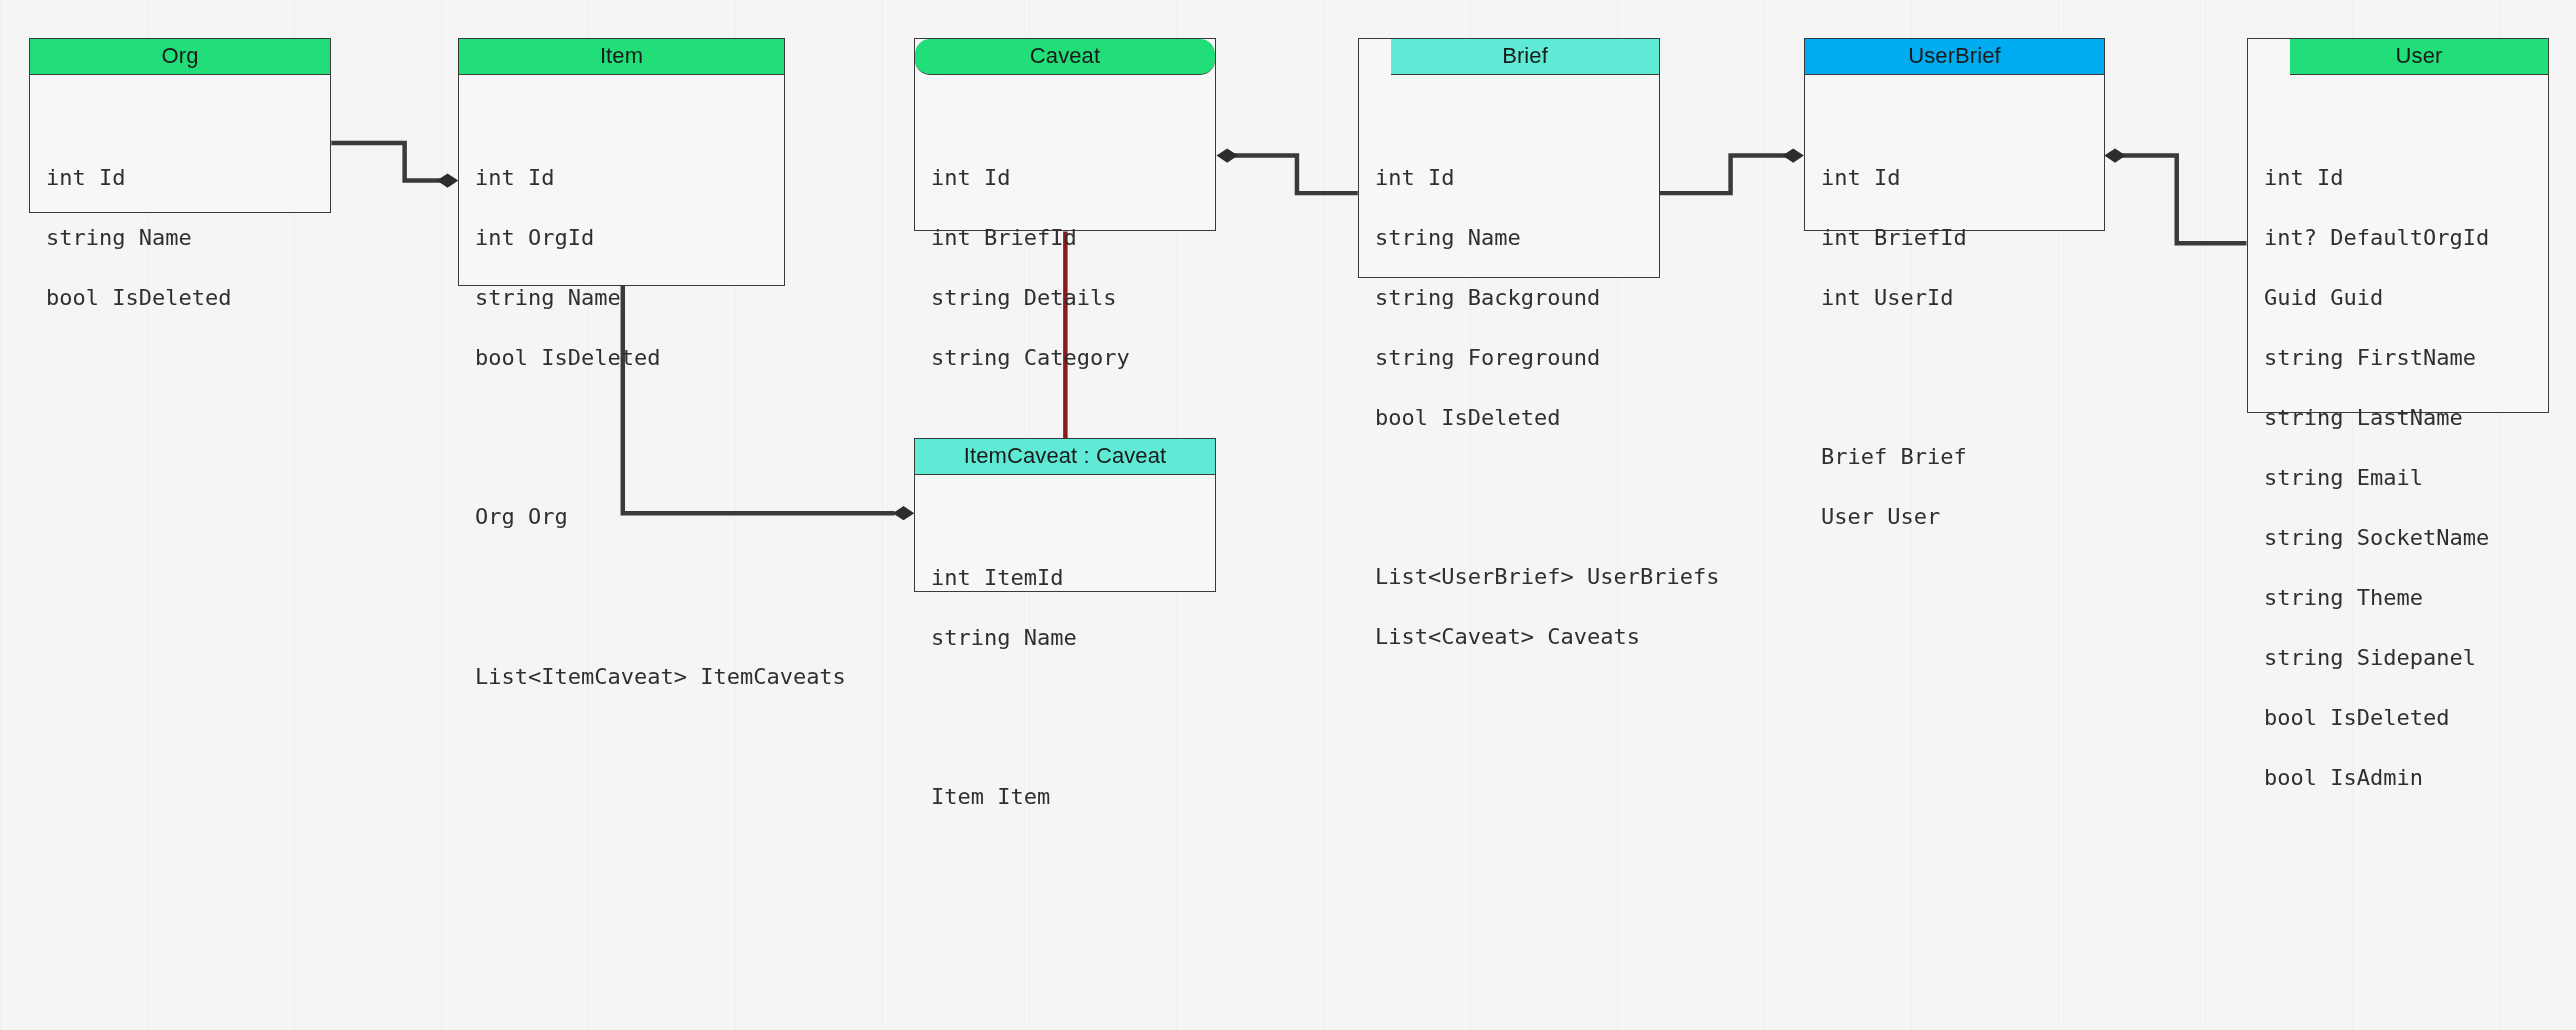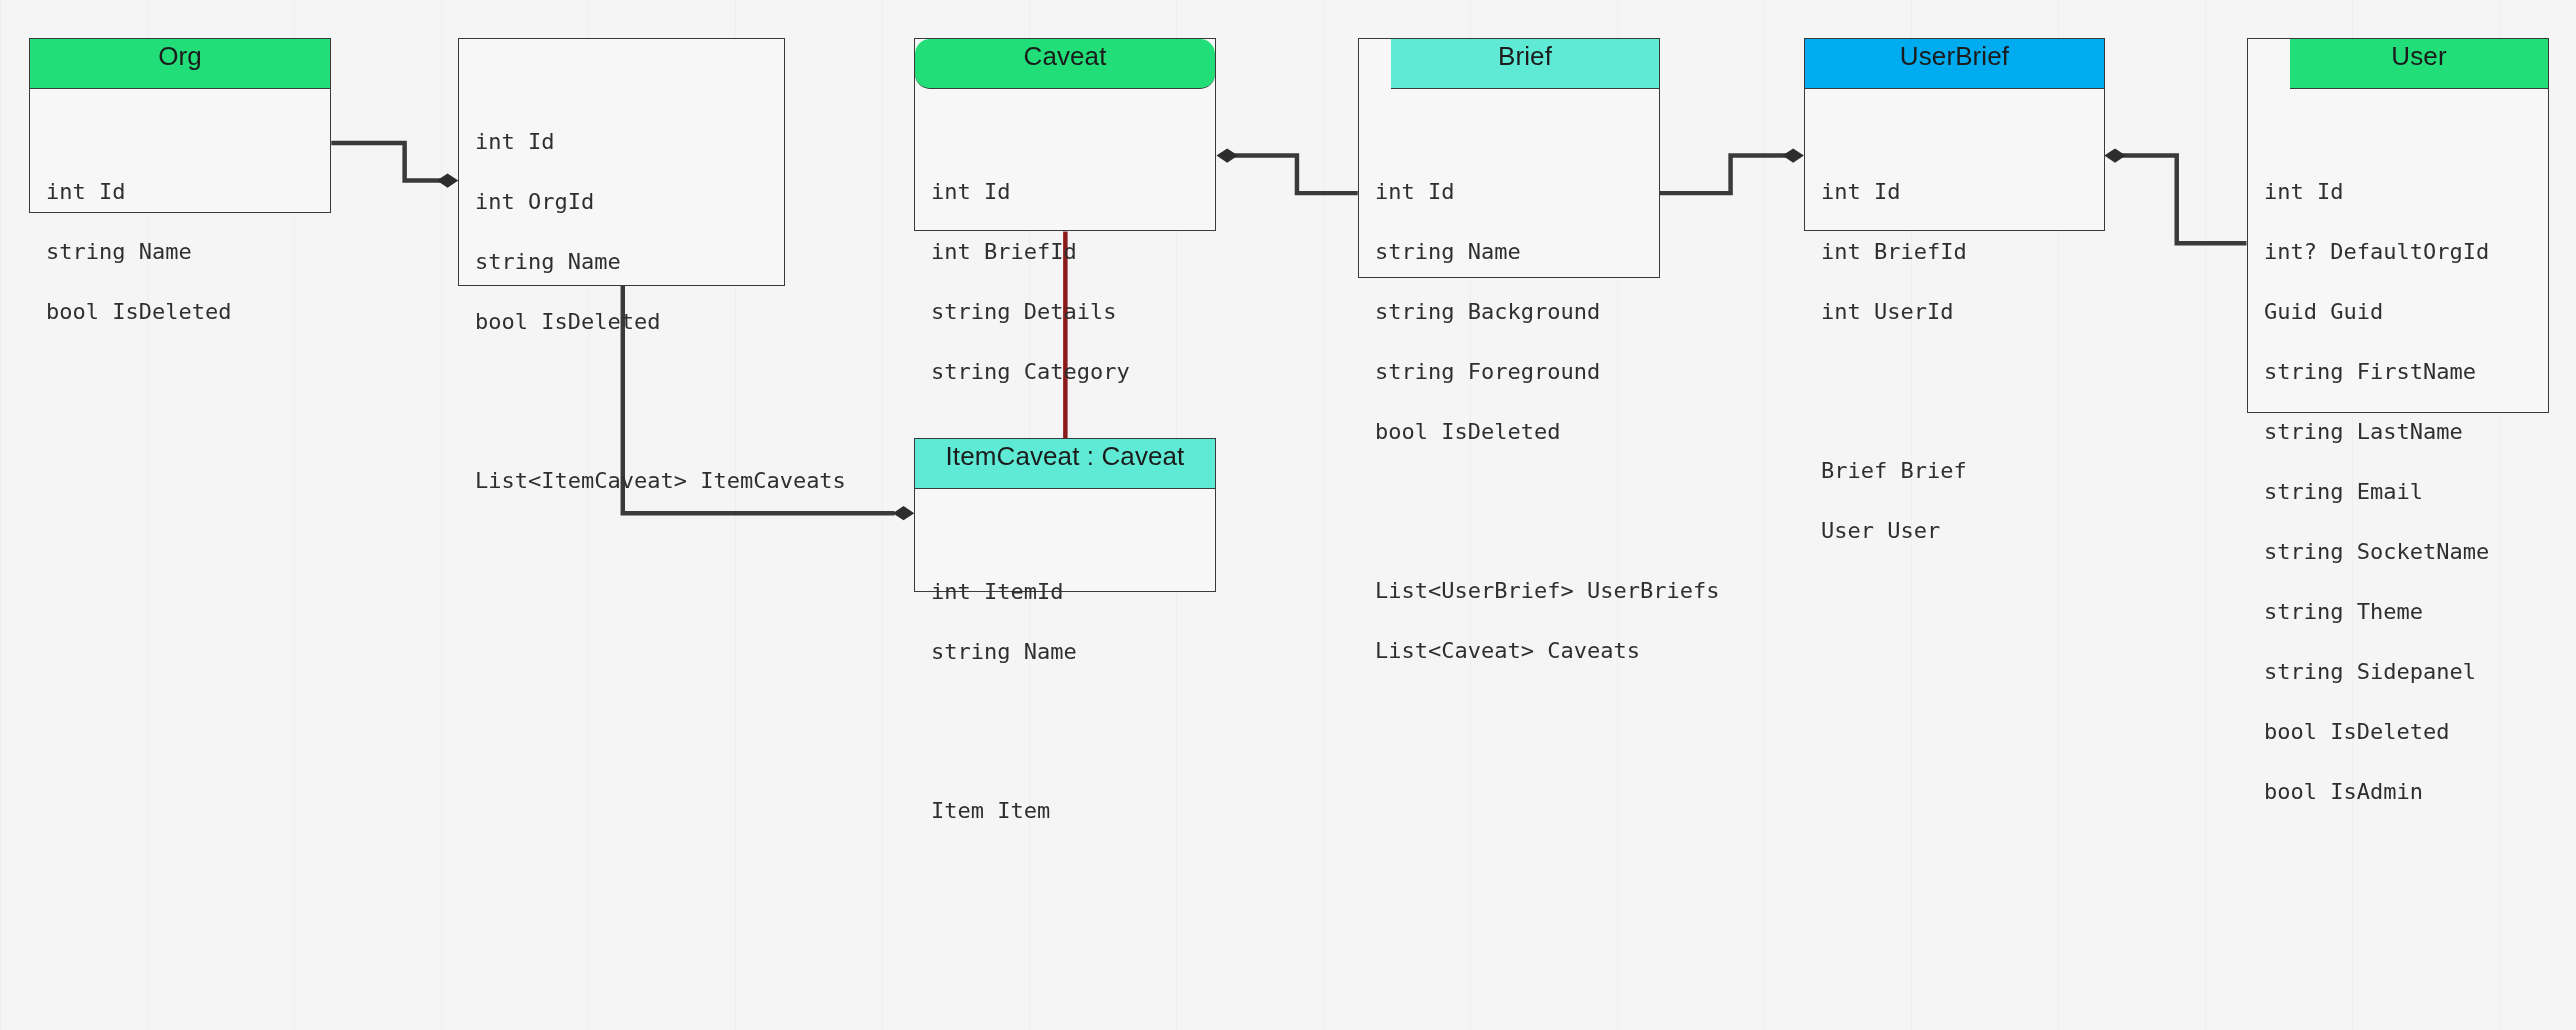--- a/index.html
+++ b/index.html
@@ -36,25 +36,25 @@
   .uml-class {
     position: absolute;
     box-sizing: border-box;
     border: 1.8px solid #3a3a3a;
     background: #f7f7f7;
     z-index: 5;
   }
   .uml-header {
     box-sizing: border-box;
     border-bottom: 1.8px solid #3a3a3a;
-    height: 50px;
+    height: 36px;
     line-height: 34px;
     text-align: center;
     font-family: "Liberation Sans", sans-serif;
-    font-size: 26px;
+    font-size: 22px;
     font-weight: 400;
     color: #1b1b1b;
     letter-spacing: 0.1px;
     white-space: nowrap;
     overflow: hidden;
   }
   .uml-body {
     padding: 12.5px 16px 14.3px 16px;
     font-family: "DejaVu Sans Mono", "Liberation Mono", monospace;
     font-size: 22px;
@@ -111,26 +111,30 @@
     <div class="uml-body">
       <div class="attr-group">
         <div class="attr-line">int Id</div>
         <div class="attr-line">string Name</div>
         <div class="attr-line">bool IsDeleted</div>
       </div>
     </div>
   </div>
 
   <div class="uml-class" style="left:458px; top:38px; width:327px; height:248px;">
+    <div class="uml-header" style="background:#21de78;">Item</div>
     <div class="uml-body">
       <div class="attr-group">
         <div class="attr-line">int Id</div>
         <div class="attr-line">int OrgId</div>
         <div class="attr-line">string Name</div>
         <div class="attr-line">bool IsDeleted</div>
+      </div>
+      <div class="attr-group">
+        <div class="attr-line">Org Org</div>
       </div>
       <div class="attr-group">
         <div class="attr-line">List&lt;ItemCaveat&gt; ItemCaveats</div>
       </div>
     </div>
   </div>
 
   <div class="uml-class" style="left:914px; top:38px; width:302px; height:193px;">
     <div class="uml-header" style="background:#21de78;border-radius:15px;">Caveat</div>
     <div class="uml-body">

